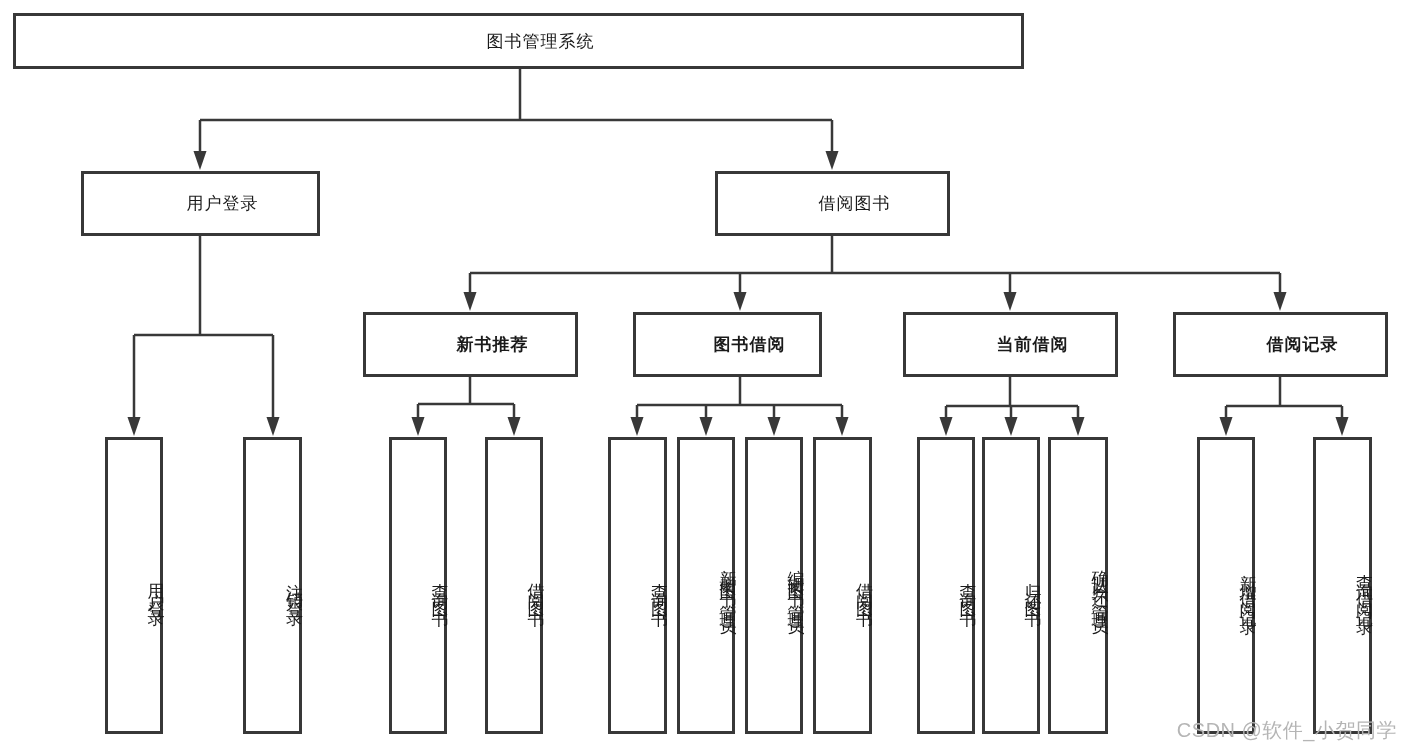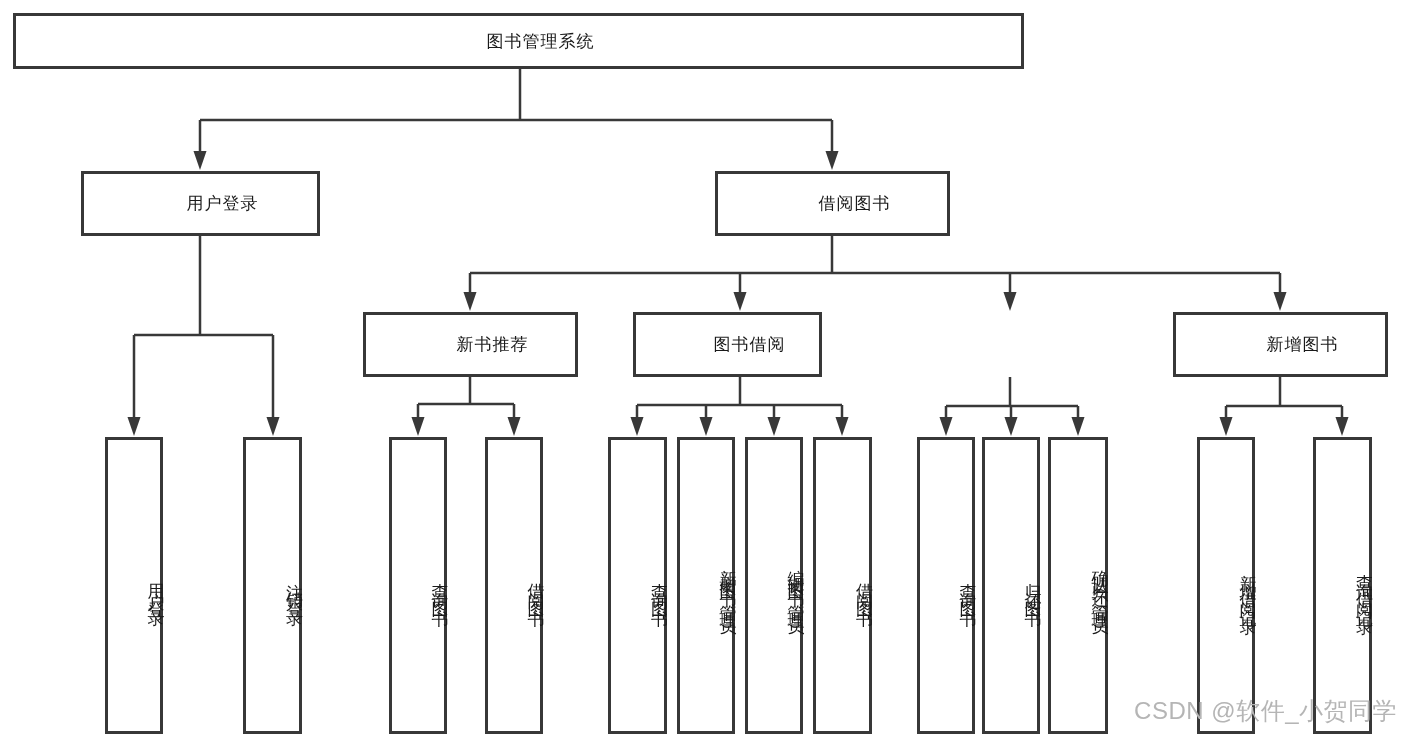--- a/index.html
+++ b/index.html
@@ -9,30 +9,30 @@
     overflow:hidden;
   }
   #canvas{position:absolute;left:0;top:0;width:1405px;height:747px;}
   svg.wires{position:absolute;left:0;top:0;pointer-events:none;}
   .node{
     position:absolute;box-sizing:border-box;background:#ffffff;
     border:3px solid #383838;display:flex;align-items:center;justify-content:center;
     font-size:17px;color:#1a1a1a;letter-spacing:1px;padding-left:44px;
   }
   .l2{top:171px;height:65px;}
-  .l3{top:312px;height:65px;}
+  .l3{top:312px;height:65px;font-weight:bold;}
   .leaf{
     top:437px;height:297px;
     writing-mode:vertical-rl;text-orientation:mixed;
     letter-spacing:9px;line-height:1.0;padding-top:4px;
   }
   .leaf.long{letter-spacing:7px;}
   .watermark{
-    position:absolute;right:8px;bottom:20px;
-    font-size:24px;color:#b5b5b5;letter-spacing:0.5px;
+    position:absolute;right:8px;bottom:3px;
+    font-size:20px;color:#b5b5b5;letter-spacing:0.5px;
     z-index:10;white-space:nowrap;
   }
 </style>
 </head>
 <body>
 
 <div id="canvas">
 
   <svg class="wires" width="1405" height="747" viewBox="0 0 1405 747">
     <g stroke="#383838" stroke-width="2.5" fill="none">
@@ -74,21 +74,22 @@
     </g>
   </svg>
 
   <div class="node" style="left:13px;top:13px;width:1011px;height:56px">图书管理系统</div>
 
   <div class="node l2" style="left:81px;width:239px">用户登录</div>
   <div class="node l2" style="left:715px;width:235px">借阅图书</div>
 
   <div class="node l3" style="left:363px;width:215px">新书推荐</div>
   <div class="node l3" style="left:633px;width:189px">图书借阅</div>
-  <div class="node l3" style="left:1173px;width:215px">新增图书</div>
+  <div class="node l3" style="left:903px;width:215px">当前借阅</div>
+  <div class="node l3" style="left:1173px;width:215px">借阅记录</div>
 
   <div class="node leaf" style="left:105px;width:58px">用户登录</div>
   <div class="node leaf" style="left:243px;width:59px">注销登录</div>
 
   <div class="node leaf" style="left:389px;width:58px">查询图书</div>
   <div class="node leaf" style="left:485px;width:58px">借阅图书</div>
 
   <div class="node leaf" style="left:608px;width:59px">查询图书</div>
   <div class="node leaf long" style="left:677px;width:58px">新增图书（管理员）</div>
   <div class="node leaf long" style="left:745px;width:58px">编辑图书（管理员）</div>

